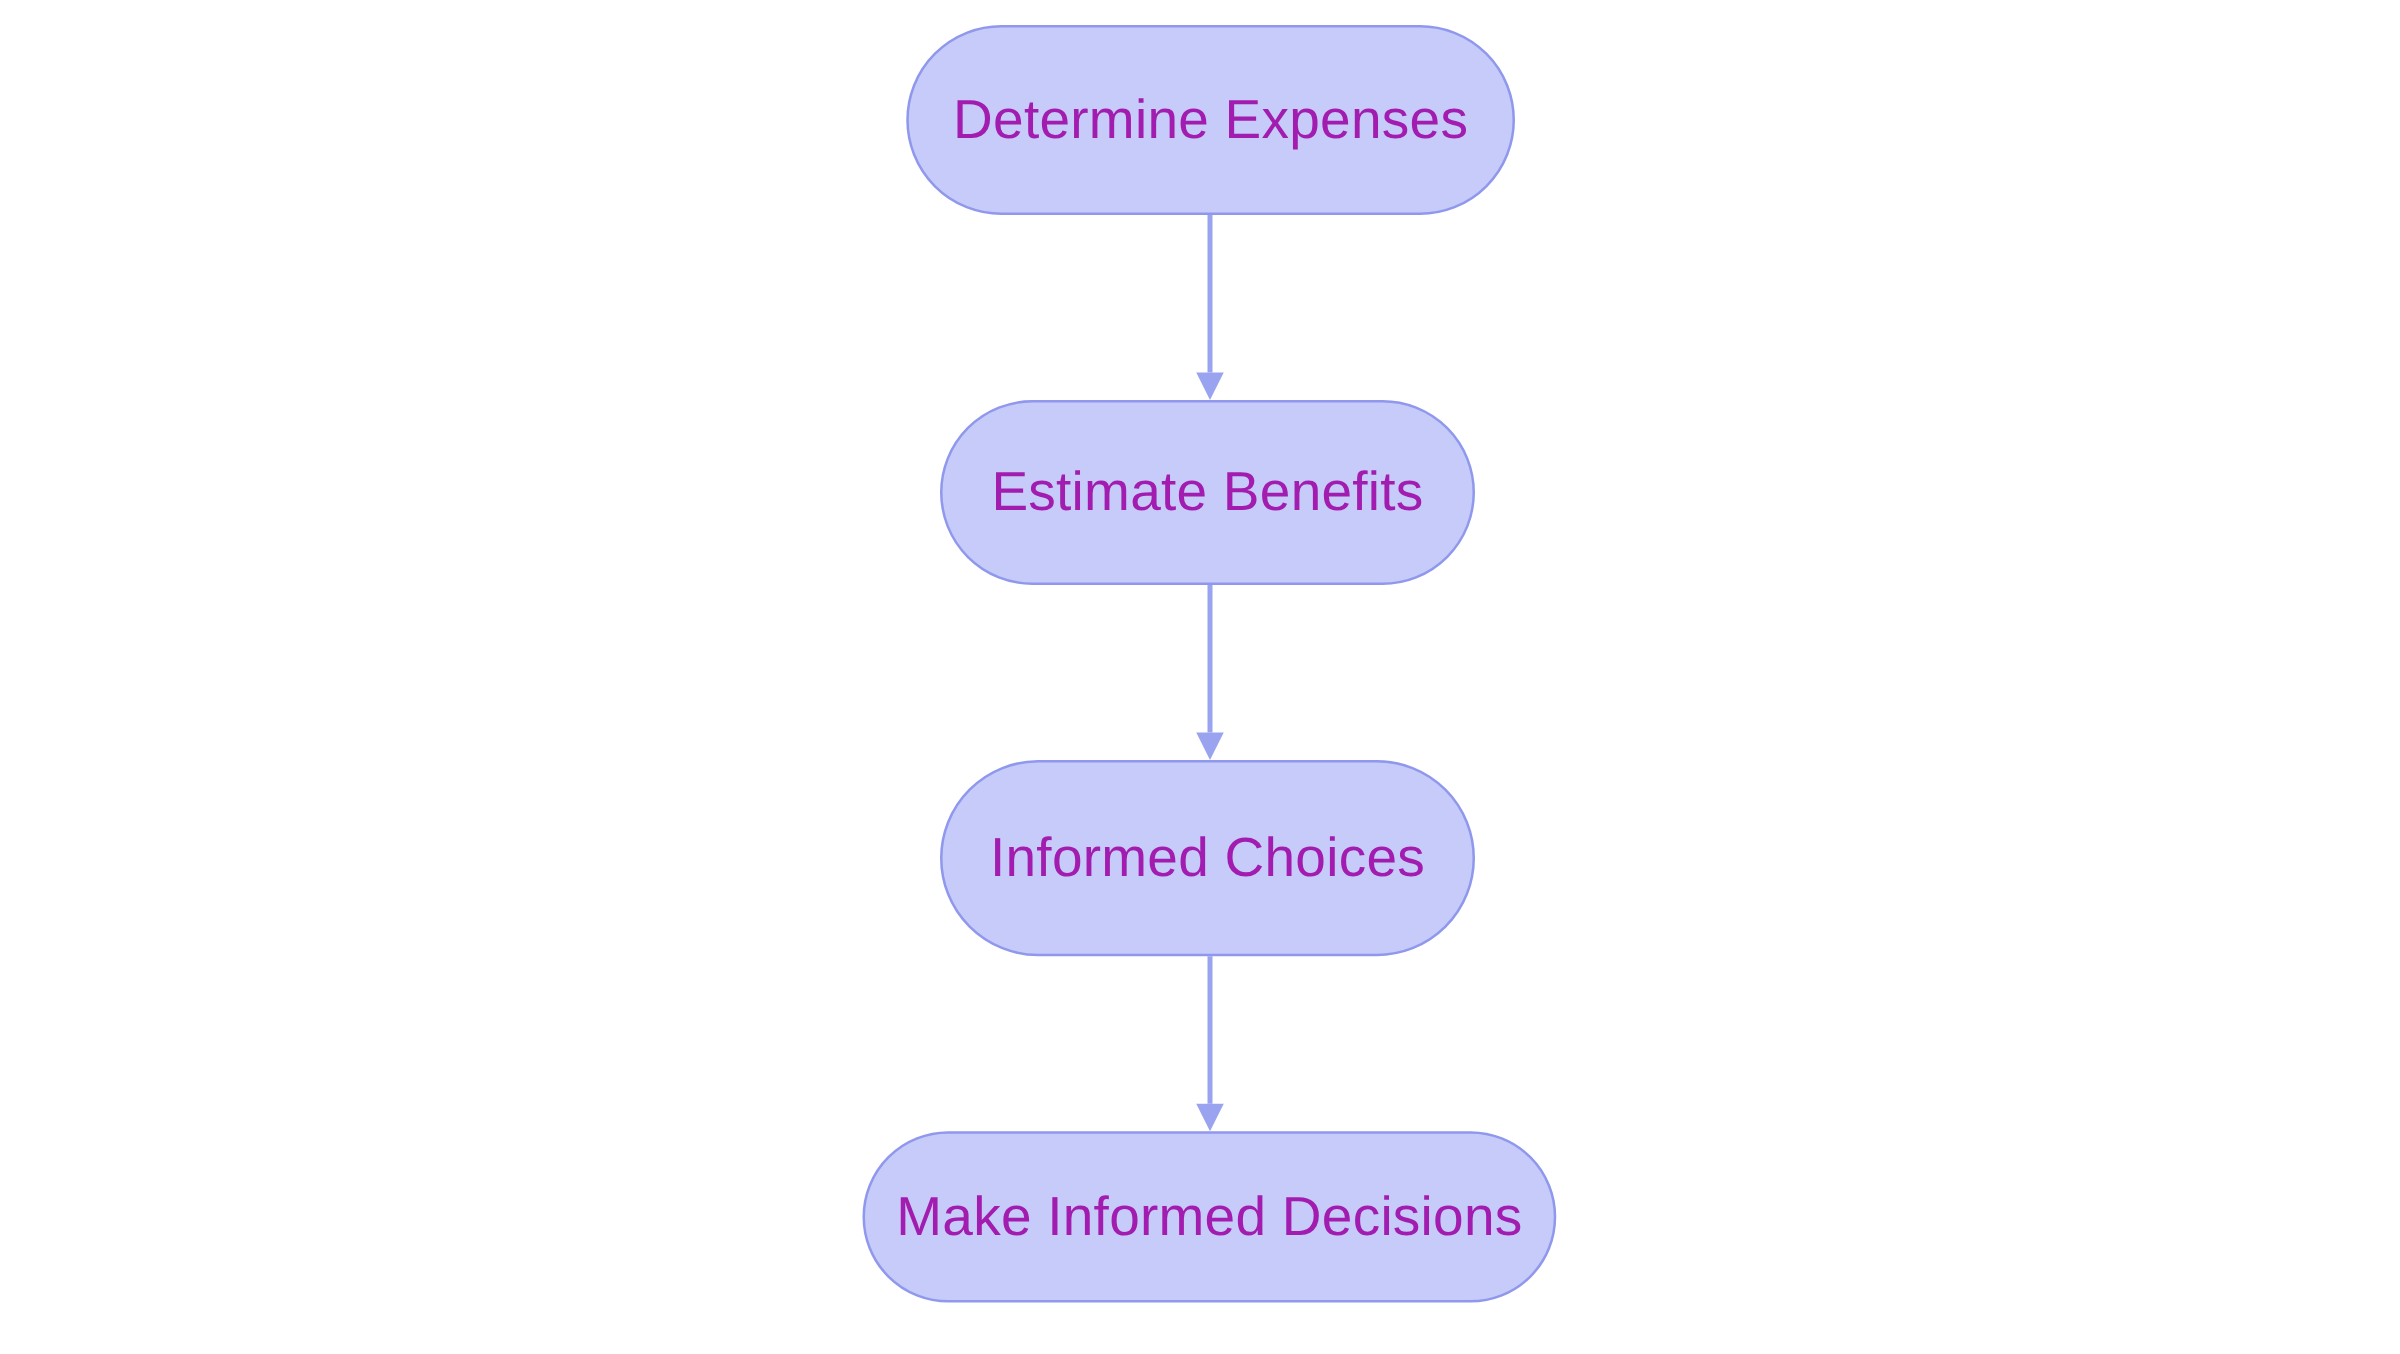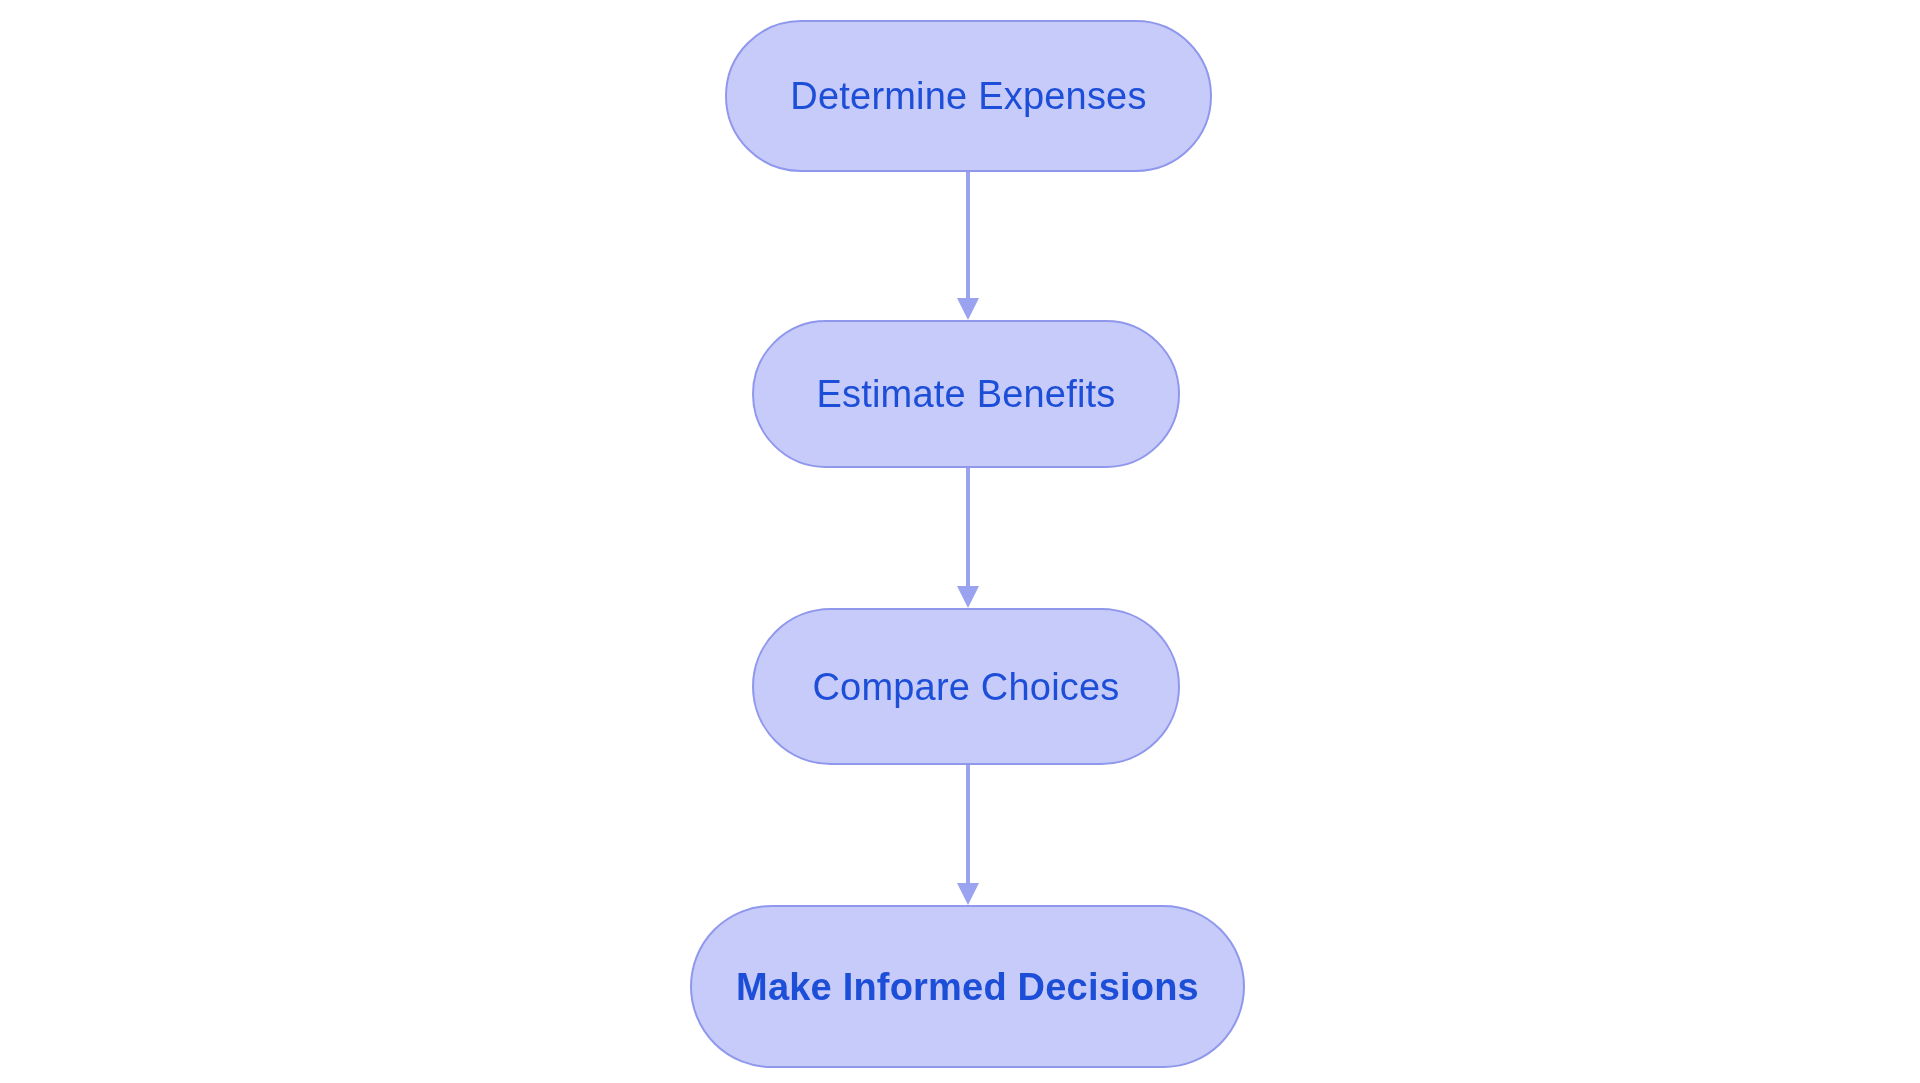--- a/index.html
+++ b/index.html
@@ -24,23 +24,23 @@
 
   .flow-node {
     position: absolute;
     box-sizing: border-box;
     display: flex;
     align-items: center;
     justify-content: center;
     background: #c6cbf9;
     border: 2px solid #8f98ec;
     border-radius: 999px;
-    color: #1d4ed8;
+    color: #a21caf;
     font-family: "Liberation Sans", sans-serif;
-    font-size: 38px;
+    font-size: 44px;
     font-weight: 400;
     letter-spacing: 0.2px;
     line-height: 1;
     white-space: nowrap;
     -webkit-font-smoothing: antialiased;
   }
 
   .node-label {
     display: block;
     pointer-events: none;
@@ -89,25 +89,25 @@
   <div class="flow-node" style="left:752px; top:320px; width:428px; height:148px;justify-content:center;">
     <span class="node-label">Estimate Benefits</span>
   </div>
 
   <div class="flow-edge" style="left:958px; top:468px; width:20px; height:140px;">
     <div class="edge-line" style="height:118px;"></div>
     <div class="edge-arrowhead"></div>
   </div>
 
   <div class="flow-node" style="left:752px; top:608px; width:428px; height:157px;">
-    <span class="node-label">Compare Choices</span>
+    <span class="node-label">Informed Choices</span>
   </div>
 
   <div class="flow-edge" style="left:958px; top:765px; width:20px; height:140px;">
     <div class="edge-line" style="height:118px;"></div>
     <div class="edge-arrowhead"></div>
   </div>
 
-  <div class="flow-node" style="left:690px; top:905px; width:555px; height:163px;font-weight:bold;">
+  <div class="flow-node" style="left:690px; top:905px; width:555px; height:137px;">
     <span class="node-label">Make Informed Decisions</span>
   </div>
 
 </div>
 
 </body></html>

